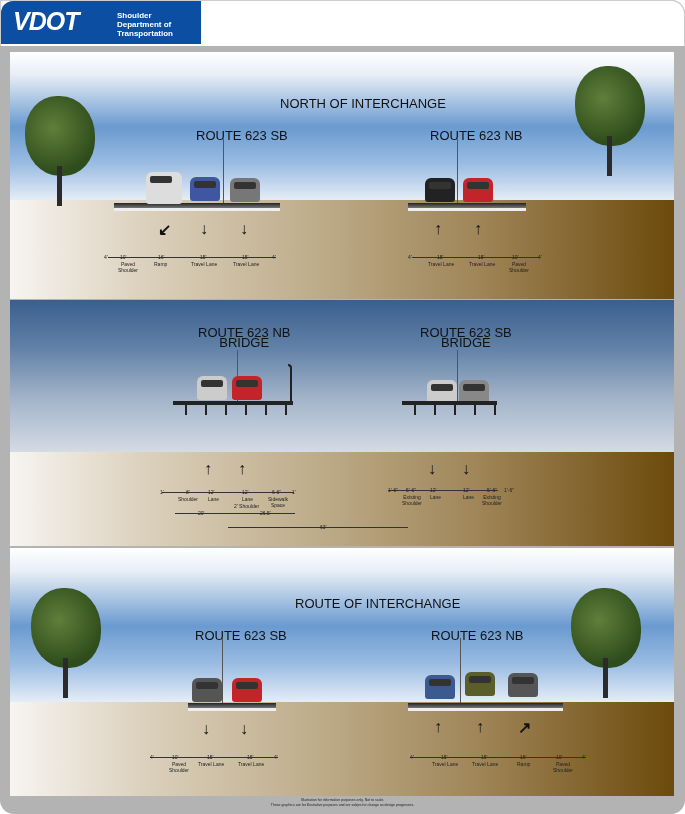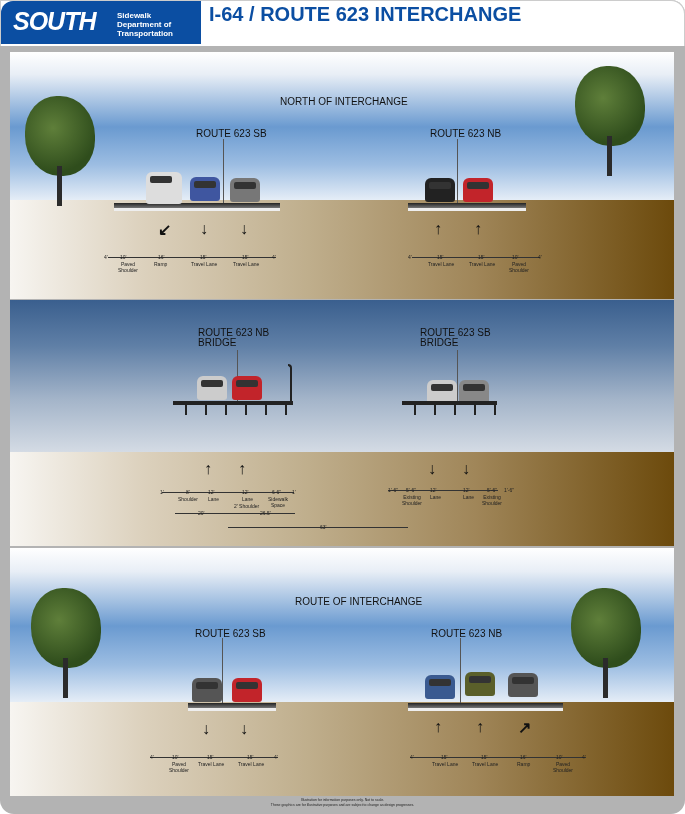--- a/index.html
+++ b/index.html
@@ -9,21 +9,21 @@
 .logo-box{position:absolute;left:0;top:0;width:200px;height:43px;background:#0b4ea2;border-radius:12px 0 0 0;color:#fff}
 .logo-text{position:absolute;left:12px;top:6px;font-size:25px;font-weight:bold;letter-spacing:-1px;font-style:italic}
 .logo-sub{position:absolute;left:116px;top:10px;font-size:8px;font-weight:bold;line-height:9px;width:80px}
 .title{position:absolute;left:208px;top:2px;color:#0b4ea2;font-size:20px;font-weight:bold}
 .subtitle{position:absolute;left:210px;top:24px;color:#0b4ea2;font-size:11px;font-weight:bold;word-spacing:1px}
 .subtitle span{margin-right:16px}
 .panel{position:absolute;left:10px;width:664px;overflow:hidden}
 .sky{position:absolute;left:0;width:100%;background:linear-gradient(180deg,#fff 0%,#e8eef6 15%,#6a9ad0 50%,#9cbde2 75%,#e9f0f8 100%)}
 .ground{position:absolute;left:0;width:100%;background:linear-gradient(90deg,#f7f5f1 0%,#dcd1bd 20%,#bfae8c 45%,#a08659 70%,#6c4a0c 100%)}
 .bridge-sky{background:linear-gradient(180deg,#3a5f8e 0%,#5f7fa6 30%,#a3b4c9 65%,#d4dbe4 100%)}
-.label{position:absolute;font-size:10px;color:#111;text-align:left;white-space:nowrap}
+.label{position:absolute;font-size:13px;color:#111;text-align:center;white-space:nowrap}
 .tree{position:absolute;width:80px;height:110px}
 .tree .crown{position:absolute;left:5px;top:0;width:70px;height:80px;background:radial-gradient(circle at 40% 40%,#5f7f3a,#2f4d1c 70%);border-radius:45% 50% 45% 50%}
 .tree .trunk{position:absolute;left:37px;top:70px;width:5px;height:40px;background:#2b2b2b}
 .road{position:absolute;height:8px;background:linear-gradient(180deg,#222,#777);border-bottom:3px solid #eee}
 .car{position:absolute;width:30px;height:24px;border-radius:6px 6px 3px 3px}
 .car::after{content:"";position:absolute;left:4px;top:4px;width:22px;height:7px;background:#333;border-radius:2px}
 .pole{position:absolute;width:1px;background:#555}
 .arrow{position:absolute;font-size:16px;font-weight:bold;color:#111}
 .dim{position:absolute;height:1px;background:#333}
 .dimtxt{position:absolute;font-size:5px;color:#222;text-align:center;line-height:6px;white-space:nowrap}
@@ -31,24 +31,23 @@
 .pier{position:absolute;width:2px;height:10px;background:#222}
 .footer{position:absolute;left:0;top:798px;width:685px;text-align:center;font-size:3.5px;color:#222;line-height:5px}
 </style>
 </head>
 <body>
 
 <div class="frame"></div>
 
 <div class="header">
   <div class="logo-box">
-    <div class="logo-text">SOUTH</div>
-    <div class="logo-sub">Sidewalk Department of Transportation</div>
+    <div class="logo-text">VDOT</div>
+    <div class="logo-sub">Shoulder Department of Transportation</div>
   </div>
-  <div class="title">I-64 / ROUTE 623 INTERCHANGE</div>
 </div>
 
 <div class="panel" style="top:52px;height:247px;background:#fff">
   <div class="sky" style="top:0;height:150px"></div>
   <div class="ground" style="top:148px;height:99px"></div>
   <div class="tree" style="left:10px;top:44px">
       <div class="crown"></div>
       <div class="trunk"></div>
     </div>
   <div class="tree" style="left:560px;top:14px">

